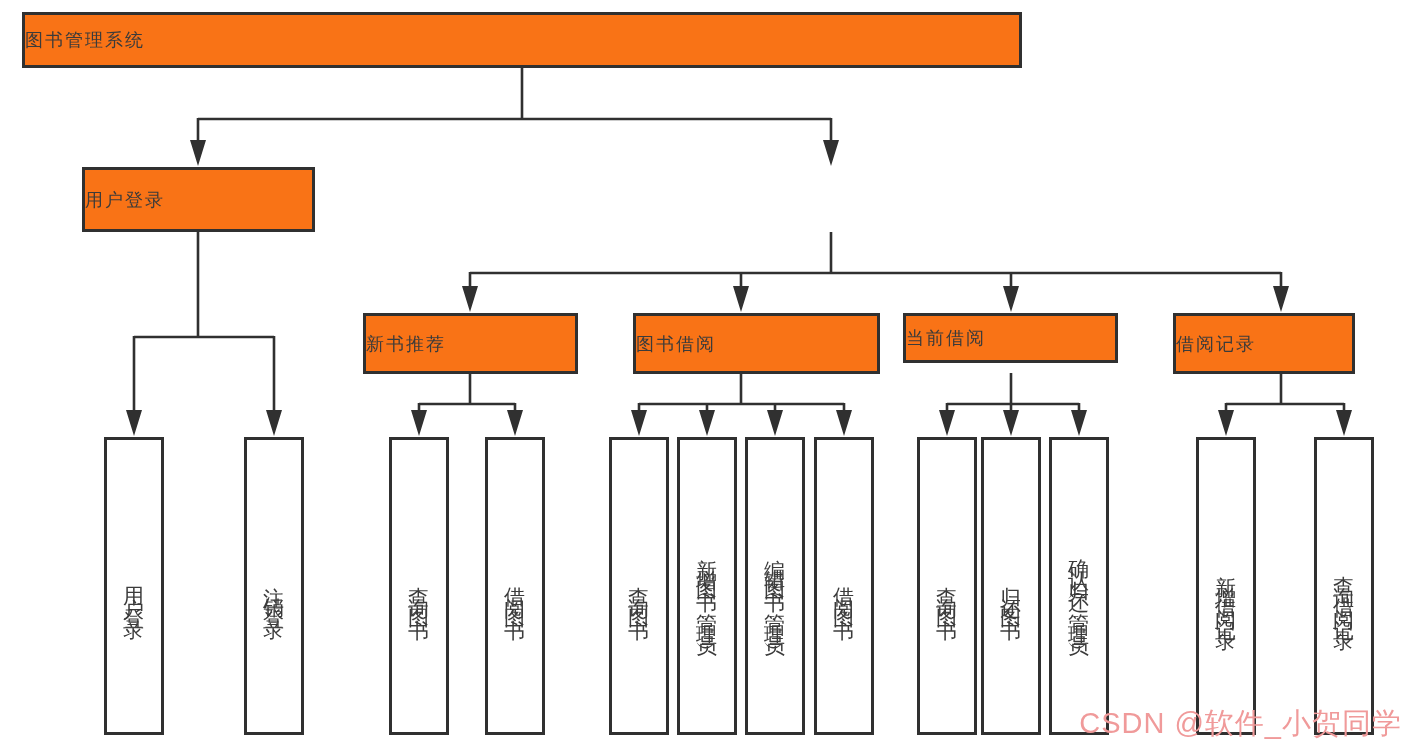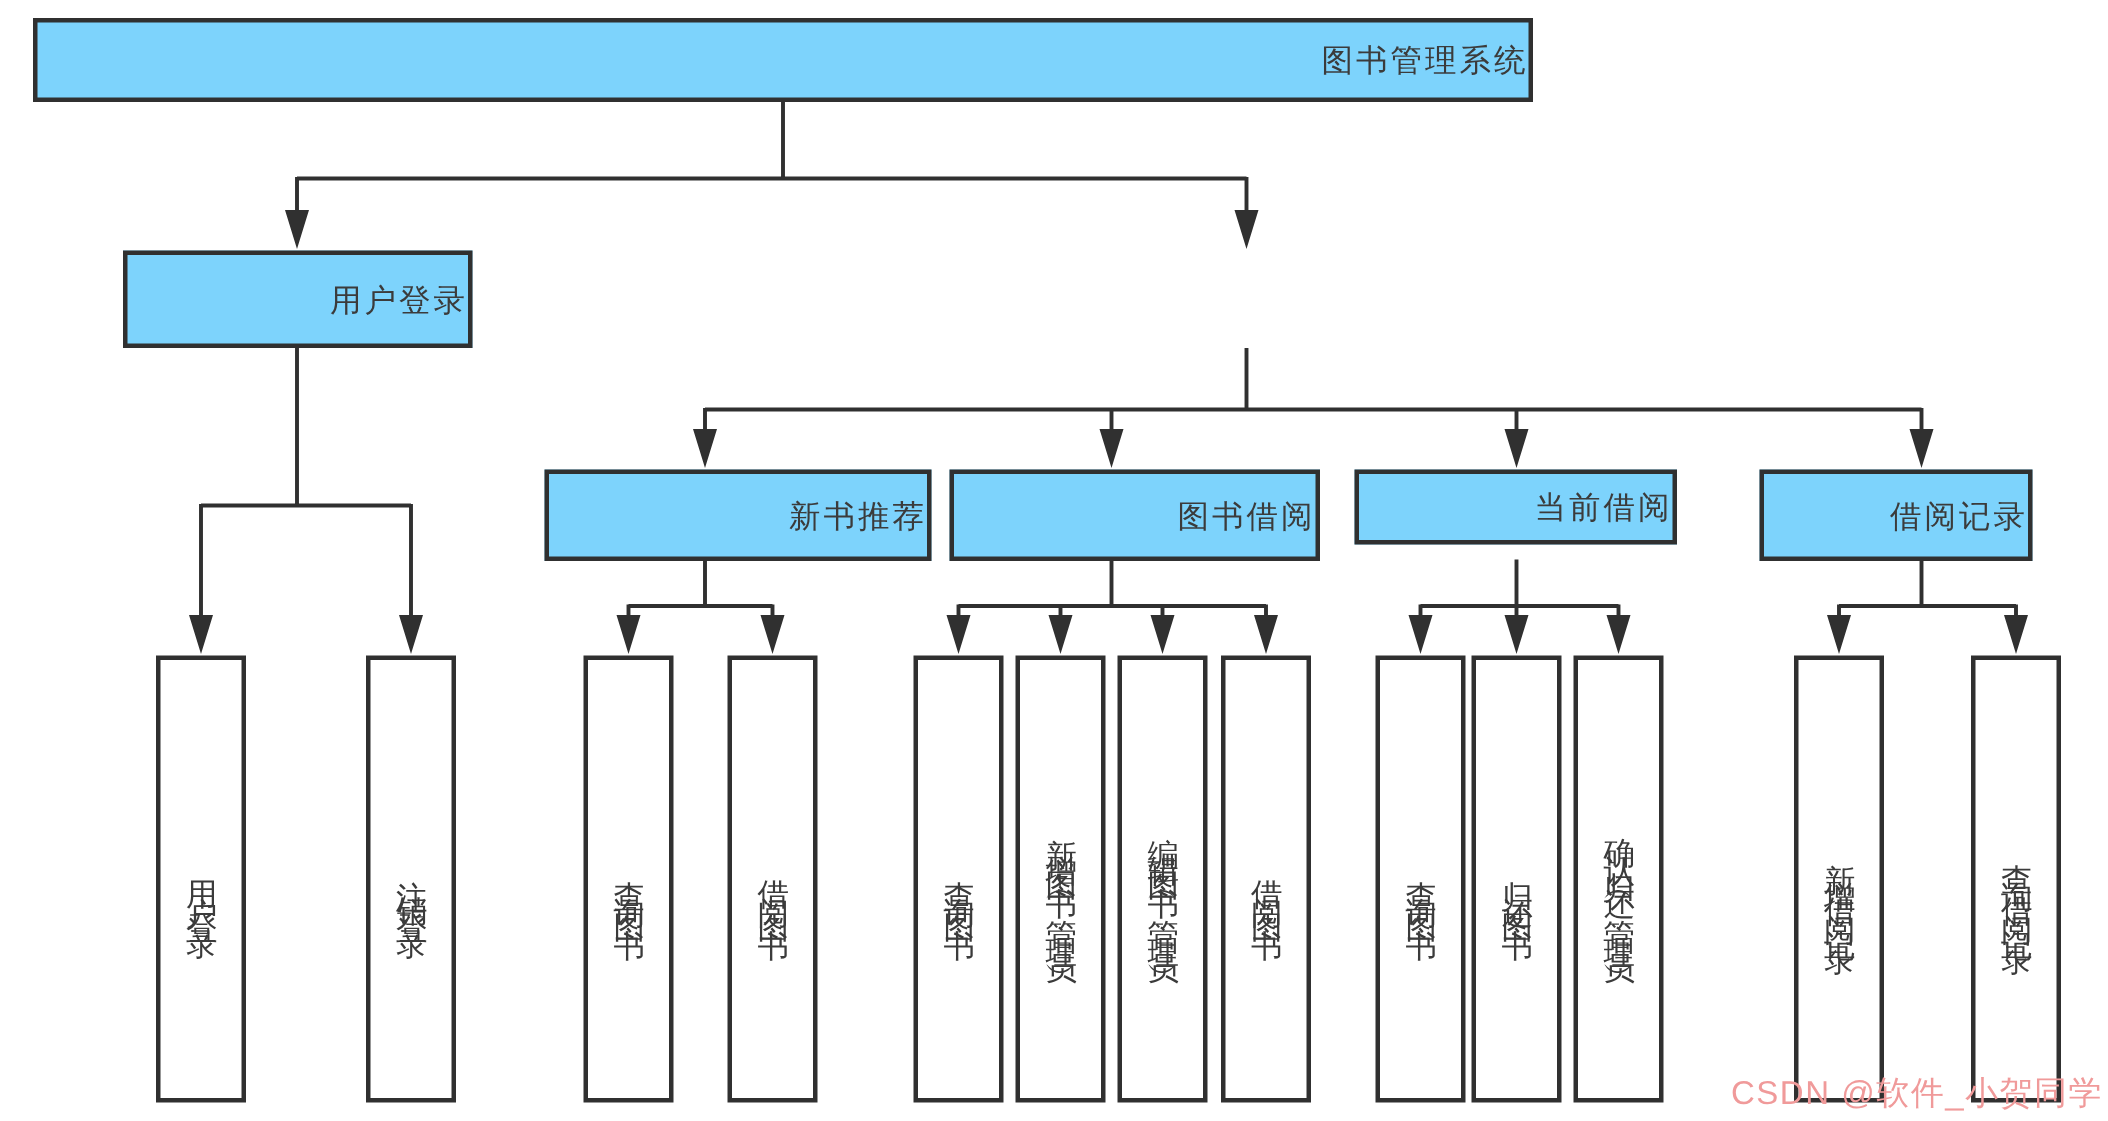--- a/index.html
+++ b/index.html
@@ -12,26 +12,26 @@
     width: 1405px;
     height: 747px;
     background: #ffffff;
     font-family: "Liberation Sans", sans-serif;
     overflow: hidden;
   }
   .node {
     position: absolute;
     box-sizing: border-box;
     border: 3px solid #303030;
-    background: #7dd3fc;
+    background: #f97316;
     display: flex;
     align-items: center;
-    justify-content: flex-end;
+    justify-content: flex-start;
     color: #3b3b3b;
-    font-size: 21px;
+    font-size: 18px;
     letter-spacing: 2px;
     white-space: nowrap;
   }
   .leaf {
     position: absolute;
     box-sizing: border-box;
     border: 3px solid #303030;
     background: #ffffff;
     display: flex;
     align-items: center;
@@ -52,21 +52,21 @@
   #connectors {
     position: absolute;
     left: 0;
     top: 0;
     pointer-events: none;
   }
   .watermark {
     position: absolute;
     right: 3px;
     bottom: 3px;
-    font-size: 22px;
+    font-size: 29px;
     letter-spacing: 1px;
     color: #f09a9a;
     z-index: 5;
     white-space: nowrap;
   }
 </style>
 </head>
 <body>
 
 <div id="canvas">
@@ -131,21 +131,21 @@
   </svg>
 
   <div class="node" style="left:22px; top:12px; width:1000px; height:56px;">
     <span>图书管理系统</span>
   </div>
 
   <div class="node" style="left:82px; top:167px; width:233px; height:65px;">
     <span>用户登录</span>
   </div>
 
-  <div class="node" style="left:363px; top:313px; width:258px; height:61px;">
+  <div class="node" style="left:363px; top:313px; width:215px; height:61px;">
     <span>新书推荐</span>
   </div>
   <div class="node" style="left:633px; top:313px; width:247px; height:61px;">
     <span>图书借阅</span>
   </div>
   <div class="node" style="left:903px; top:313px; width:215px; height:50px;">
     <span>当前借阅</span>
   </div>
   <div class="node" style="left:1173px; top:313px; width:182px; height:61px;">
     <span>借阅记录</span>

